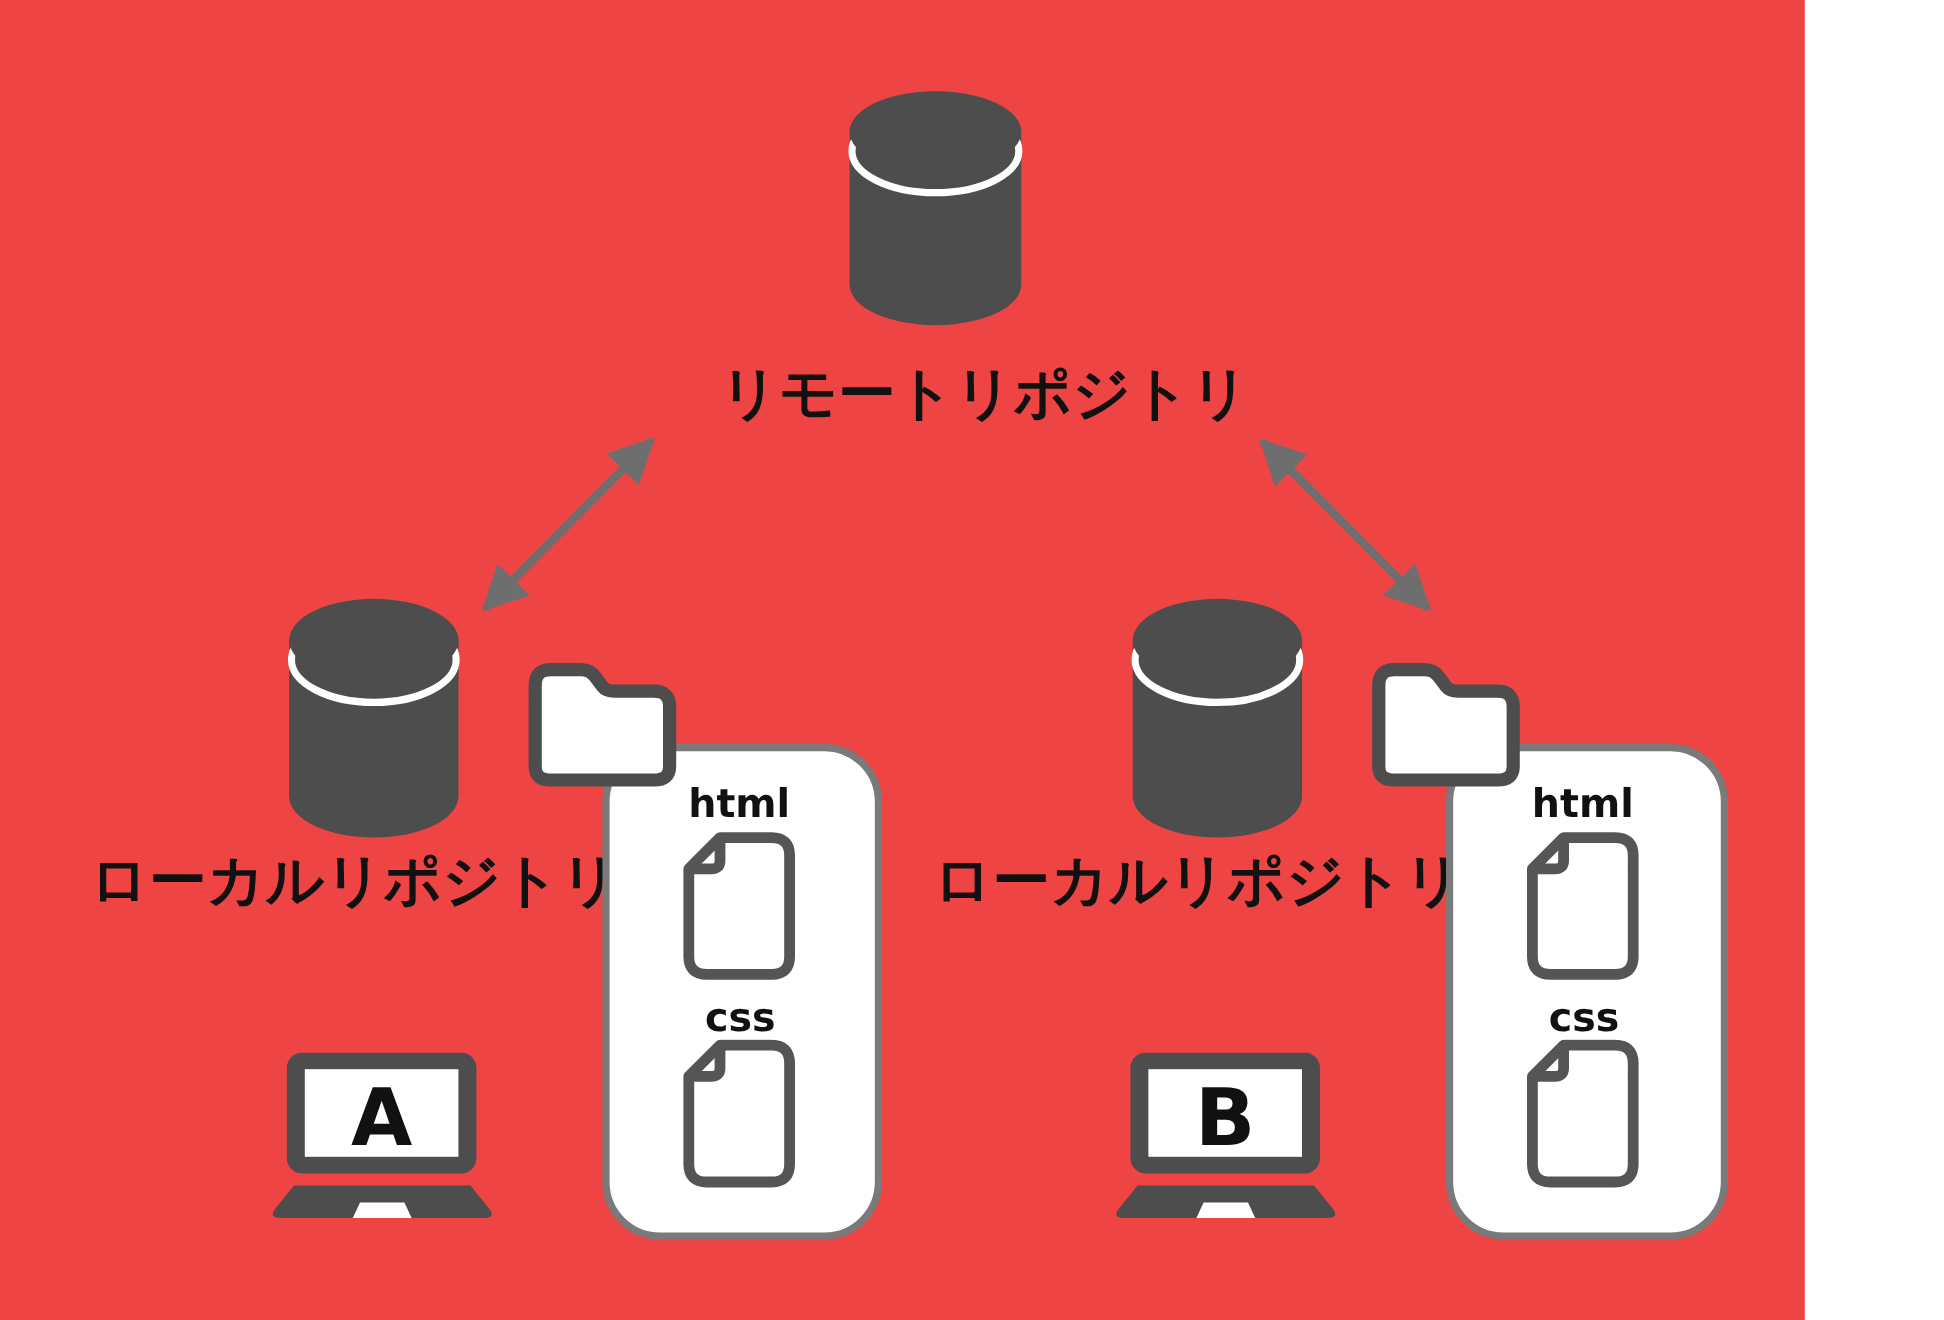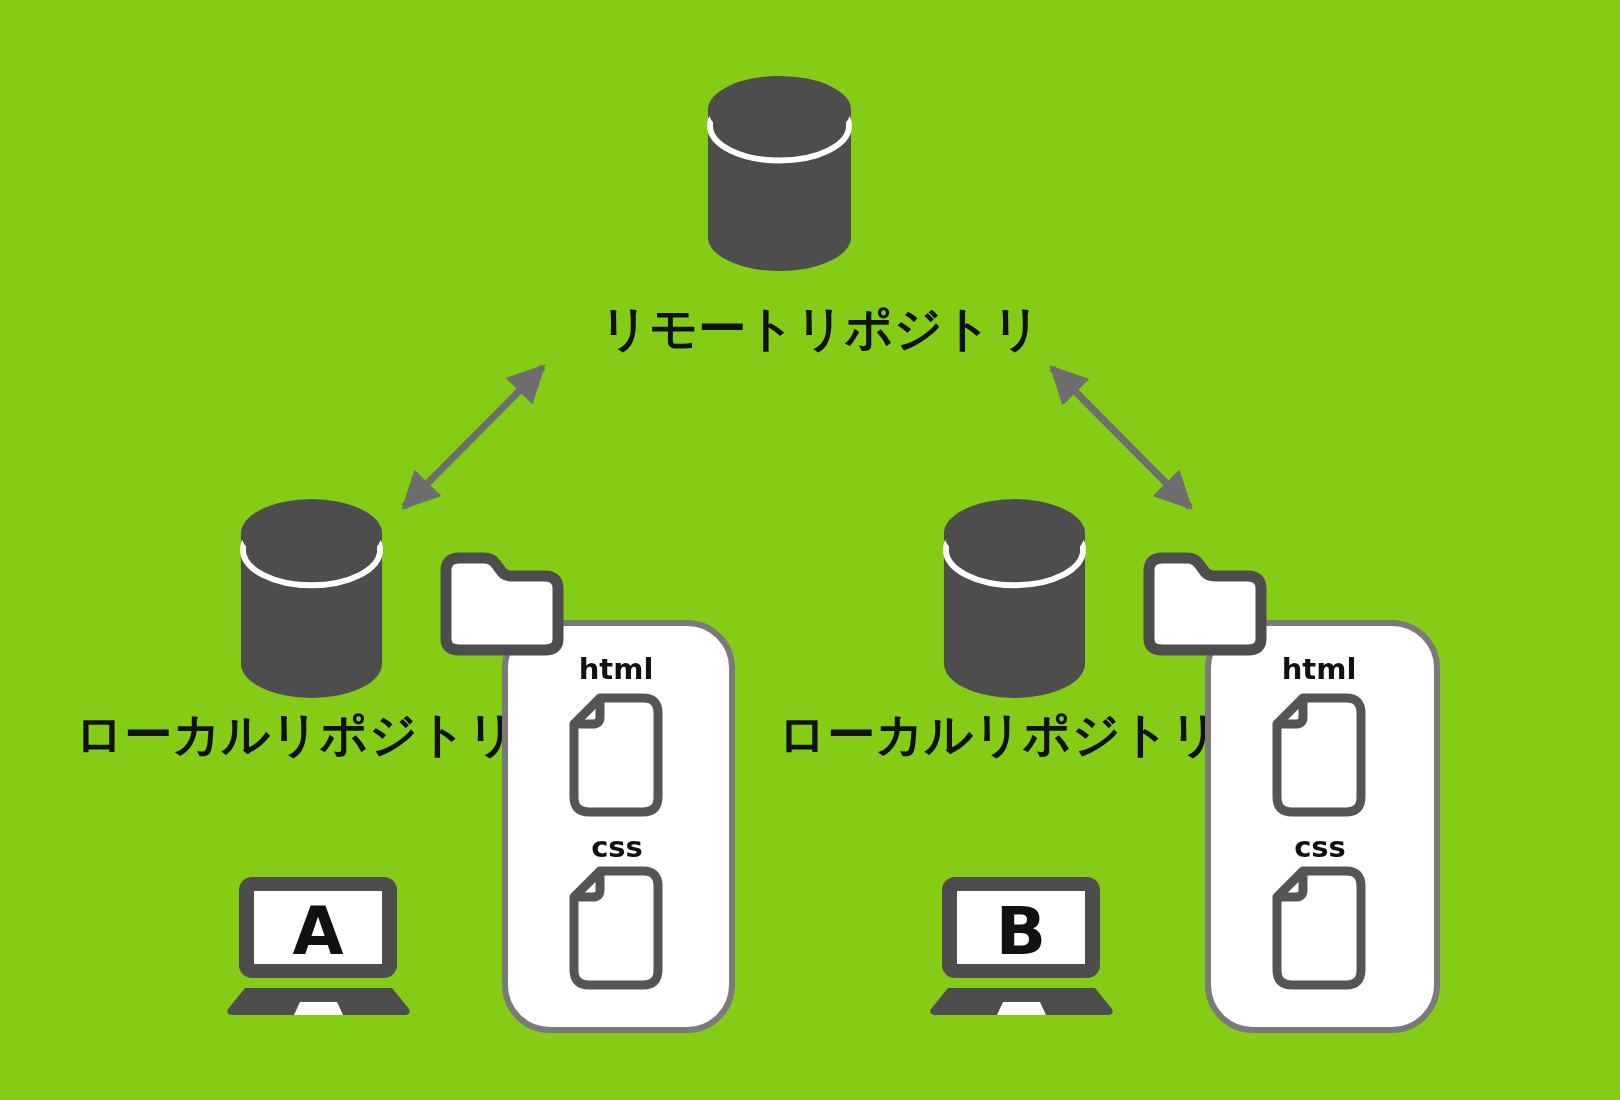--- a/index.html
+++ b/index.html
@@ -1,28 +1,28 @@
 <!DOCTYPE html>
 <html><head>
 <meta charset="utf-8">
 <style>
   html,body{margin:0;padding:0;background:#ffffff;}
   .canvas{
-    position:relative;width:1620px;height:1100px;background:#84cc16;overflow:hidden;
+    position:relative;width:1504px;height:1100px;background:#ef4444;overflow:hidden;
     font-family:"DejaVu Sans","Liberation Sans",sans-serif;
   }
   .abs{position:absolute;}
   .jp-label{
     position:absolute;width:400px;text-align:center;
     font-size:48px;font-weight:bold;color:#111111;line-height:56px;
     letter-spacing:0px;white-space:nowrap;
   }
   .file-label{
     position:absolute;width:100px;text-align:center;
-    font-size:29px;font-weight:bold;color:#111111;line-height:35px;
+    font-size:33px;font-weight:bold;color:#111111;line-height:35px;
   }
   .repo-box{
     position:absolute;box-sizing:border-box;background:#ffffff;
     border:6px solid #7a7a7a;border-radius:48px;z-index:1;
   }
   .icon-layer{z-index:2;}
   .inner{z-index:3;}
   .arrows{position:absolute;left:0;top:0;z-index:0;}
   svg{display:block;}
 </style>

